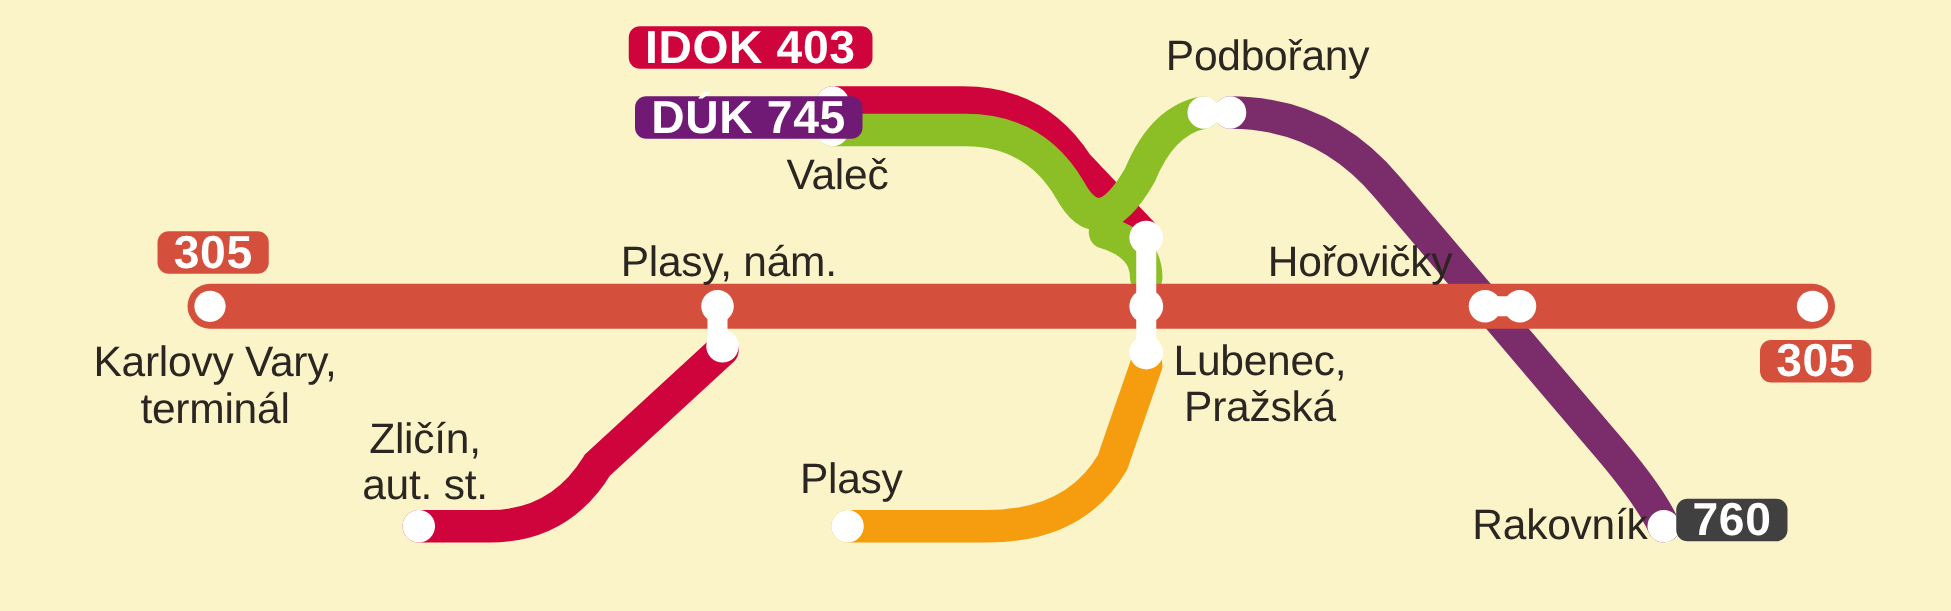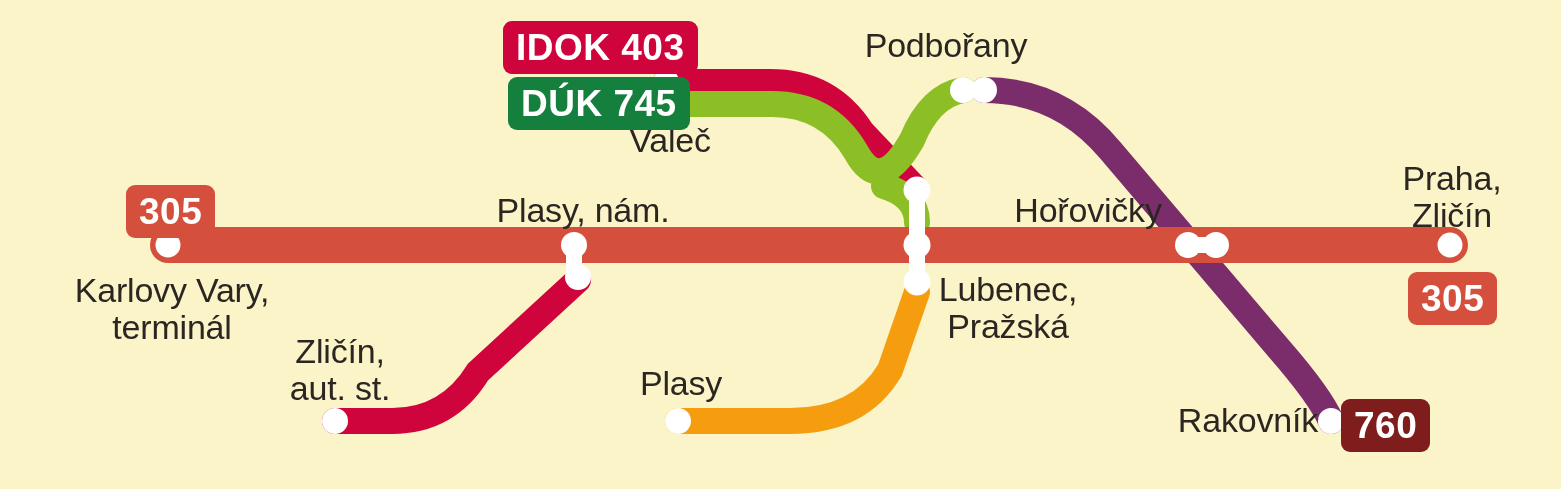--- a/index.html
+++ b/index.html
@@ -29,21 +29,21 @@
     align-items:center;
     justify-content:center;
     color:#FFFFFF;
     font-family:"Liberation Sans", sans-serif;
     font-size:37px;
     font-weight:bold;
     letter-spacing:0.5px;
     border-radius:9px;
     box-sizing:border-box;
     padding:0 13px;
-    height:53px;
+    height:34px;
     white-space:nowrap;
   }
 </style>
 </head>
 <body>
 
 <div id="map">
 
   <svg viewBox="0 0 1561 489" xmlns="http://www.w3.org/2000/svg">
 
@@ -103,42 +103,40 @@
     <circle cx="1331" cy="421" r="13" fill="#FFFFFF"></circle>
   </svg>
 
   <div class="label c" style="left:172px;top:272px;">Karlovy Vary,
 terminál</div>
 
   <div class="label c" style="left:583px;top:192px;">Plasy, nám.</div>
 
   <div class="label c" style="left:670px;top:122px;">Valeč</div>
 
-  <div class="label c" style="left:946px;top:27px;text-align:right;">Podbořany</div>
+  <div class="label c" style="left:1014px;top:27px;text-align:right;">Podbořany</div>
 
   <div class="label c" style="left:1088px;top:192px;text-align:right;">Hořovičky</div>
 
   <div class="label c" style="left:1008px;top:271px;">Lubenec,
 Pražská</div>
 
-  <div class="label c" style="left:1452px;top:160px;">Praha,
-Zličín</div>
 
   <div class="label c" style="left:340px;top:333px;">Zličín,
 aut. st.</div>
 
   <div class="label c" style="left:681px;top:365px;">Plasy</div>
 
   <div class="label r" style="left:1318px;top:402px;">Rakovník</div>
 
   <div class="badge" style="left:503px;top:21px;background:#D0043C;">IDOK 403</div>
 
-  <div class="badge" style="left:508px;top:77px;background:#15803d;">DÚK 745</div>
+  <div class="badge" style="left:508px;top:77px;background:#701a75;">DÚK 745</div>
 
   <div class="badge" style="left:126px;top:185px;background:#D4503C;">305</div>
 
   <div class="badge" style="left:1408px;top:272px;background:#D4503C;">305</div>
 
 
 
-  <div class="badge" style="left:1341px;top:399px;background:#7f1d1d;">760</div>
+  <div class="badge" style="left:1341px;top:399px;background:#404040;">760</div>
 
 </div>
 
 </body></html>

